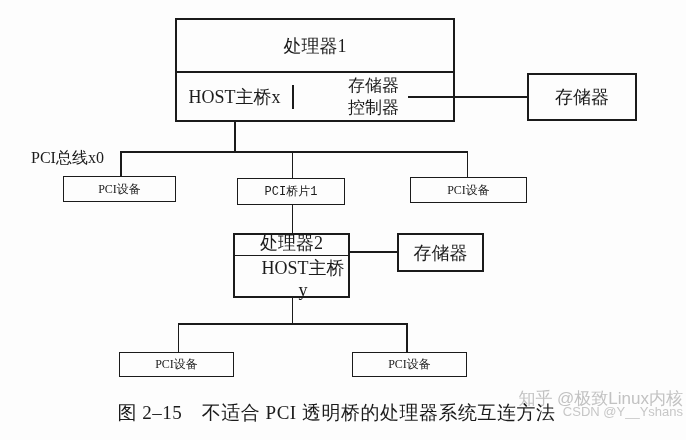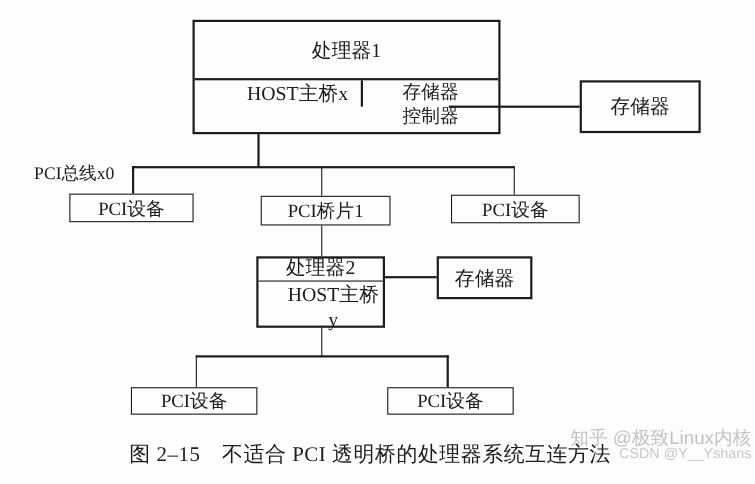--- a/index.html
+++ b/index.html
@@ -30,28 +30,28 @@
   .wire {
     position: absolute;
     background: #1b1b1b;
   }
   .col { flex-direction: column; align-items: stretch; }
   .row1 {
     box-sizing: border-box;
     display: flex; align-items: center; justify-content: center;
     border-bottom: 2px solid #1b1b1b;
   }
-  .row2 { flex: 1; display: flex; align-items: flex-start; padding-left: 36px; }
+  .row2 { flex: 1; display: flex; align-items: center; }
   .cell {
     box-sizing: border-box;
     display: flex; align-items: center; justify-content: center;
     text-align: center;
   }
   .fs18 { font-size: 18px; }
-  .fs17 { font-size: 17px; }
+  .fs17 { font-size: 12px; }
   .two-line { line-height: 1.28; font-size: 17px; }
   .bus-label {
     position: absolute;
     font-size: 16px;
     white-space: nowrap;
   }
   .caption {
     position: absolute;
     left: 0;
     top: 400px;
@@ -101,21 +101,21 @@
 
   <div class="bus-label" style="left:31px; top:148px;">PCI总线x0</div>
   <div class="wire" style="left:120px; top:151px; width:348px; height:1.5px;"></div>
   <div class="wire" style="left:120px; top:151px; width:1.5px; height:26px;"></div>
   <div class="wire" style="left:291.5px; top:151px; width:1.5px; height:28px;"></div>
   <div class="wire" style="left:466.5px; top:151px; width:1.5px; height:27px;"></div>
 
   <div class="box thin fs17" style="left:63px; top:176px; width:113px; height:26px;">
     <span>PCI设备</span>
   </div>
-  <div class="box thin fs17" style="left:237px; top:178px; width:118px; height:27px;">
+  <div class="box thin fs17" style="left:237px; top:178px; width:108px; height:27px;font-family:Liberation Mono, monospace;">
     <span>PCI桥片1</span>
   </div>
   <div class="box thin fs17" style="left:410px; top:177px; width:117px; height:26px;">
     <span>PCI设备</span>
   </div>
 
   <div class="wire" style="left:291.5px; top:205px; width:1.5px; height:28px;"></div>
 
   <div class="box col" style="left:233px; top:233px; width:117px; height:65px;">
     <div class="row1 fs18" style="height:33px; border-bottom-width:1.5px;">

